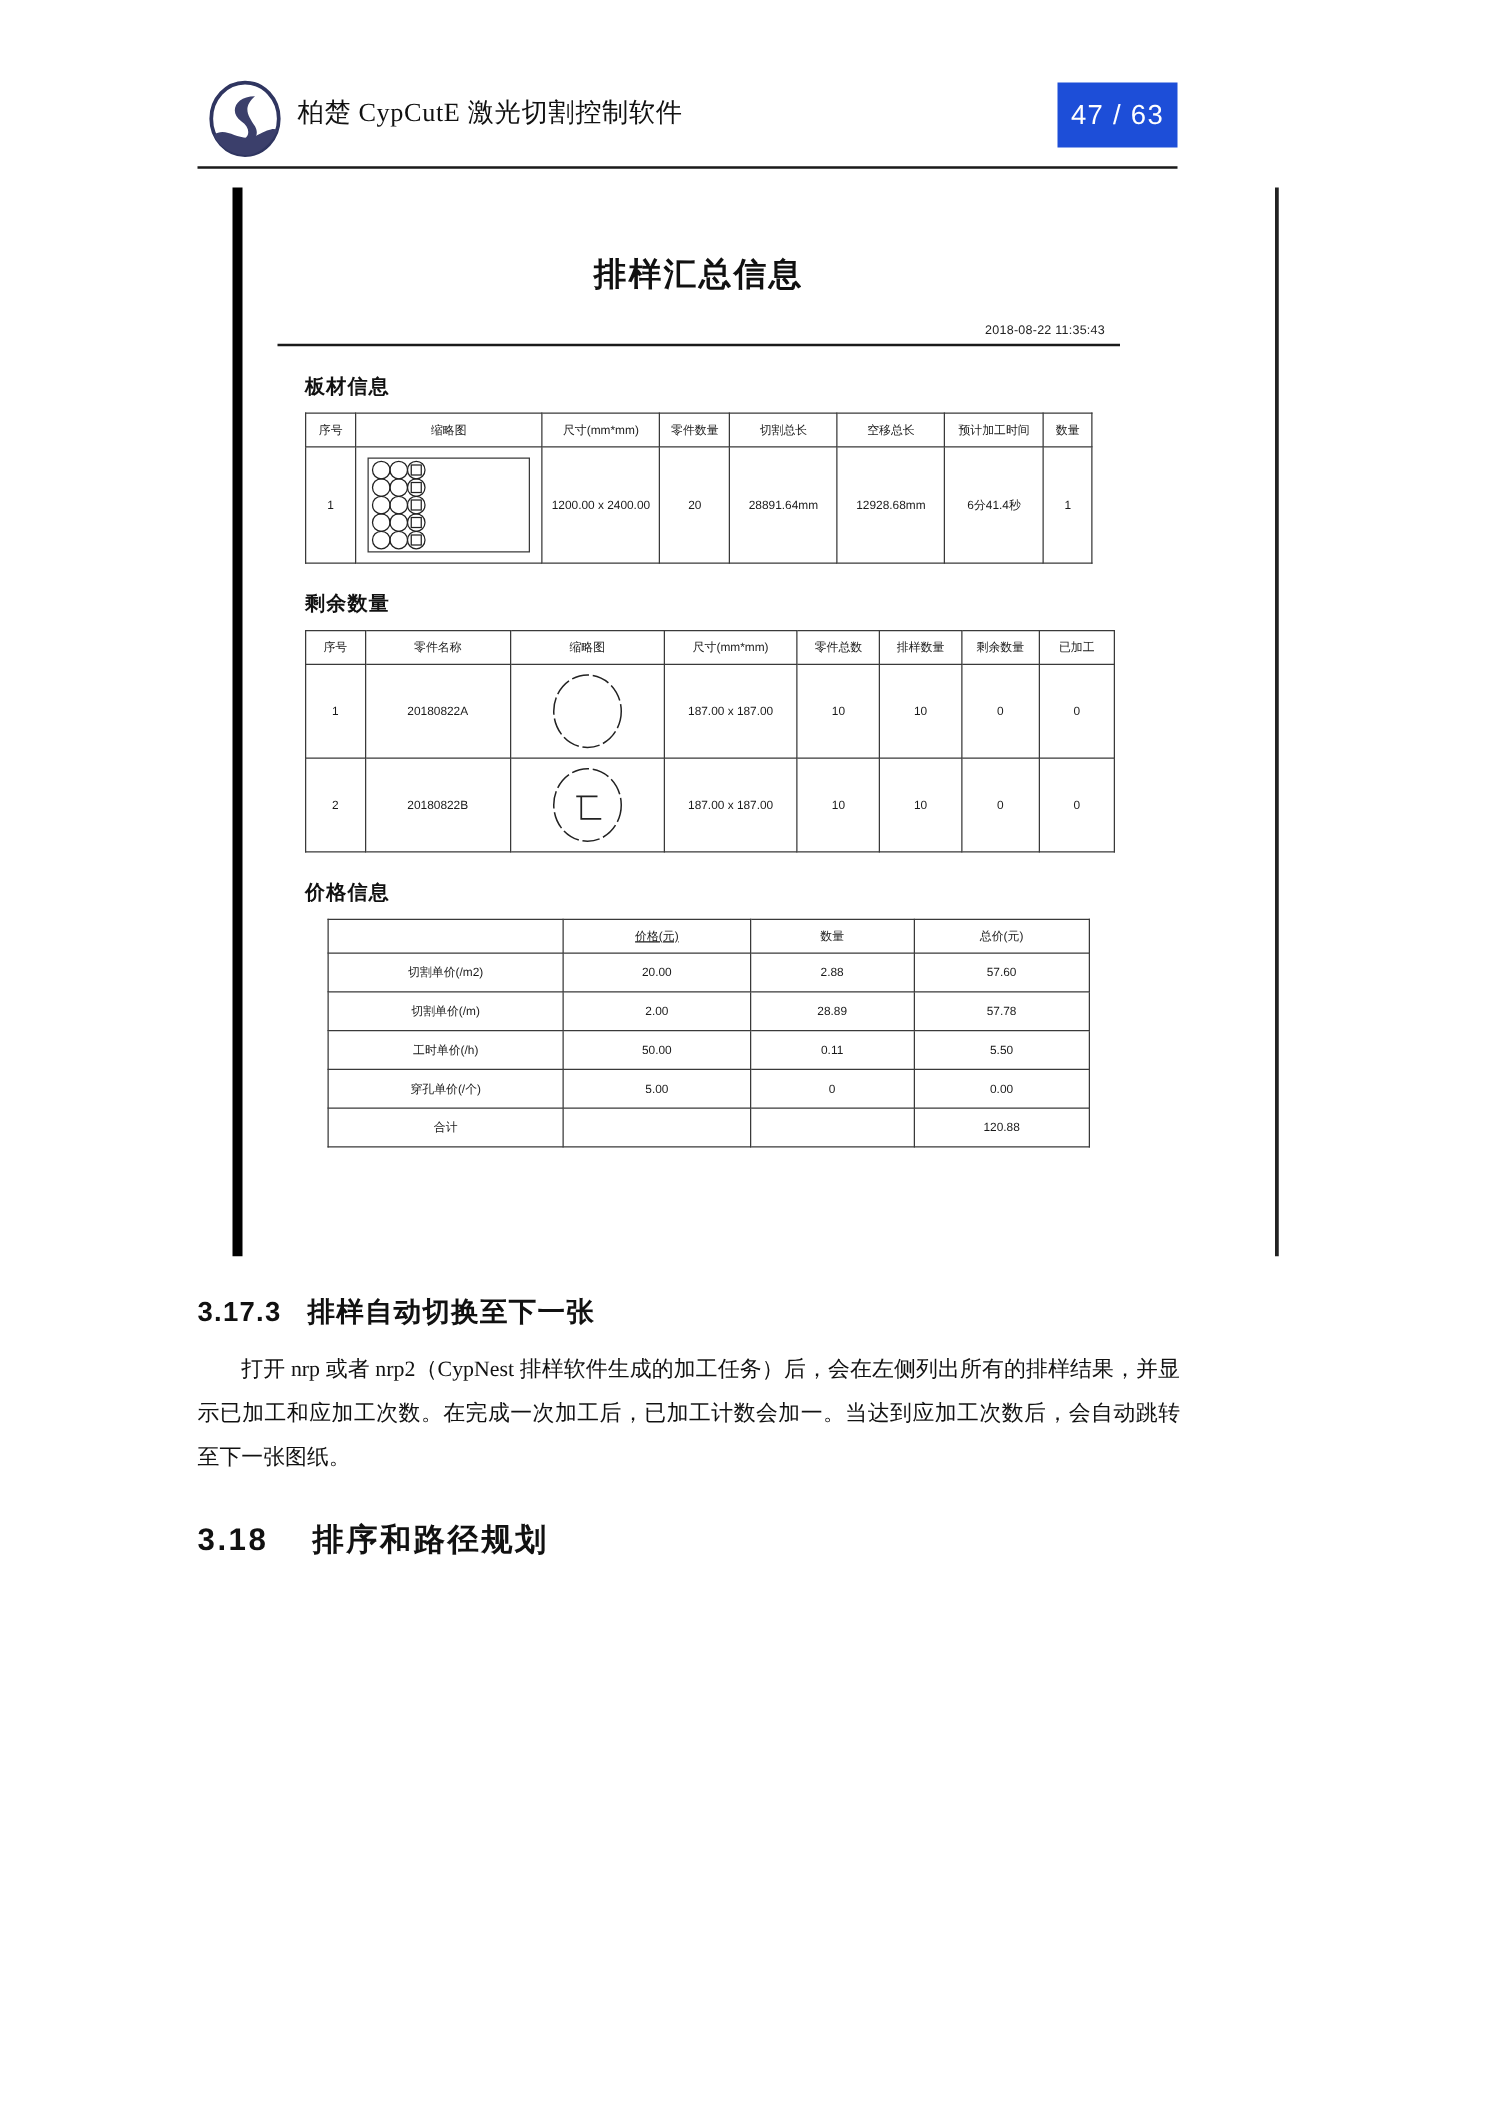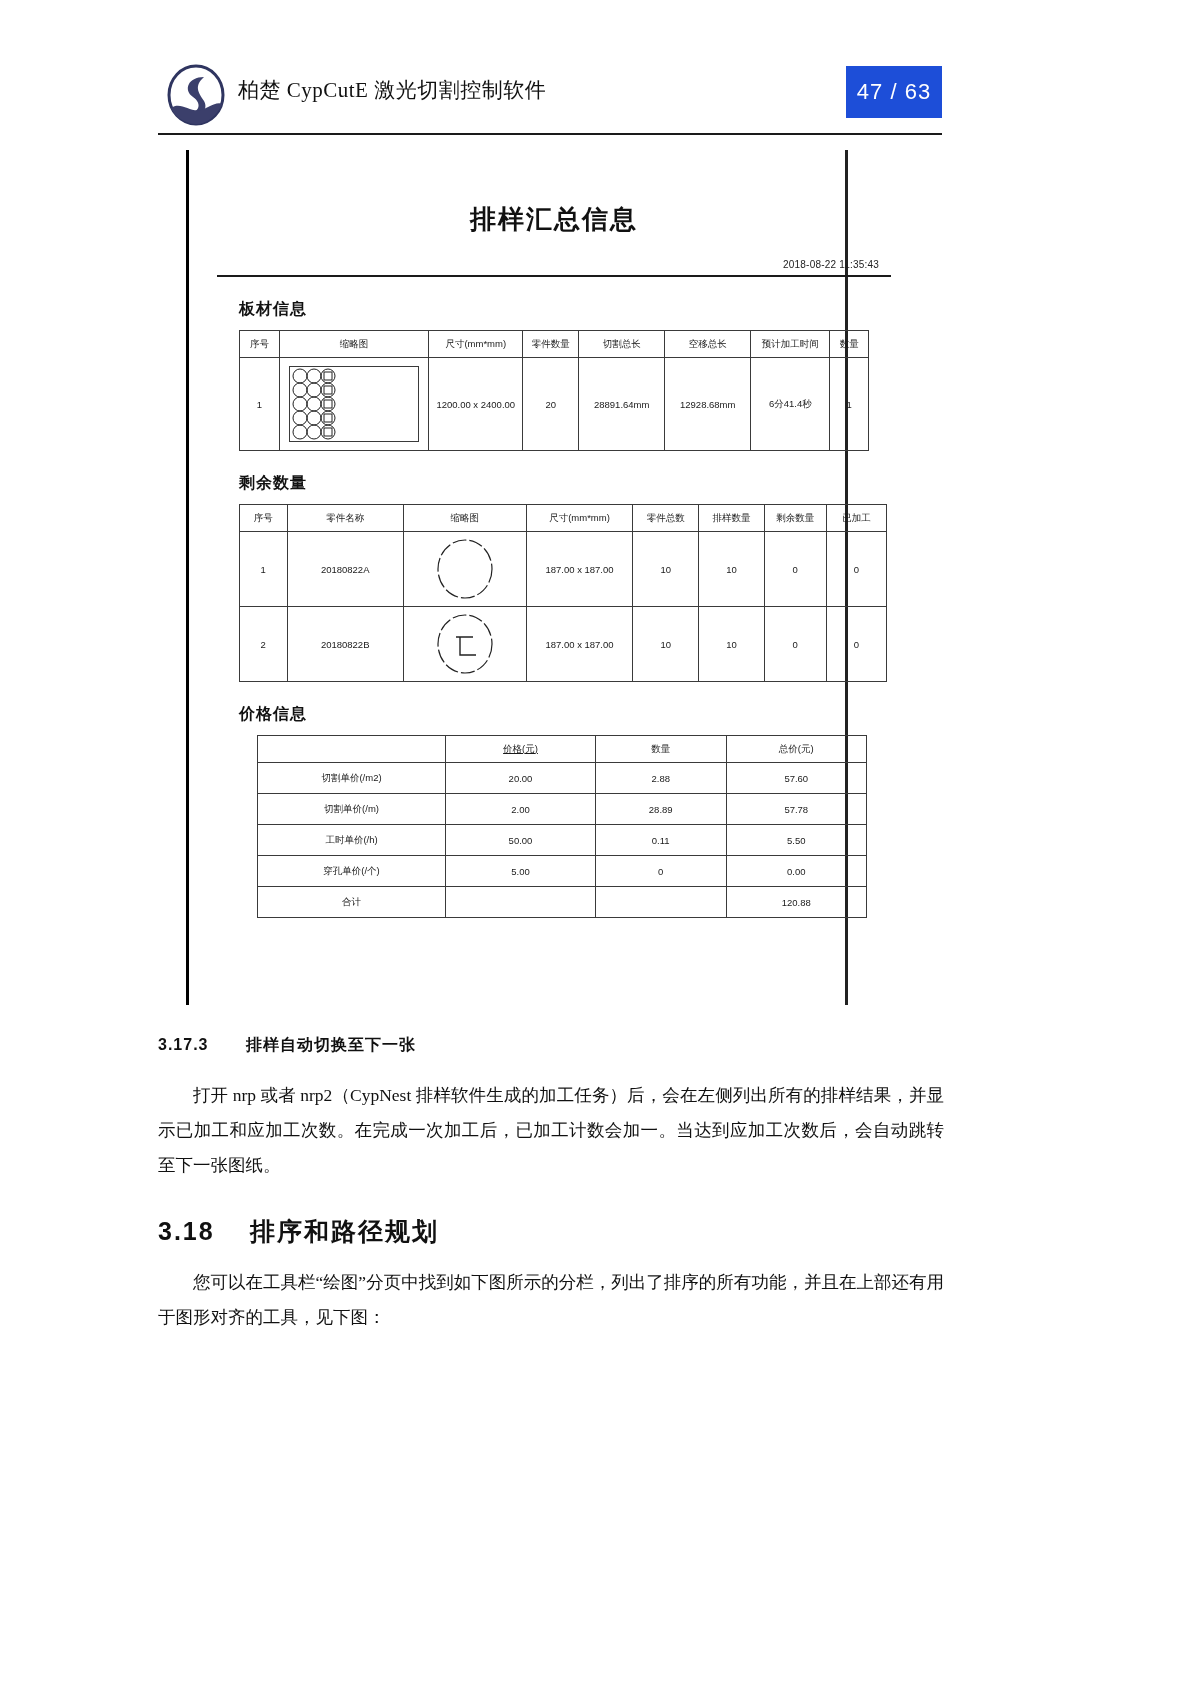--- a/index.html
+++ b/index.html
@@ -38,23 +38,23 @@
     letter-spacing:1px;
   }
   .header-rule {
     position:absolute; left:158px; top:133px; width:784px; height:0;
     border-top:2.5px solid #1a1a1a;
   }
 
   
   .report-frame {
     position:absolute; left:186px; top:150px;
-    width:662px; height:855px;
+    width:837px; height:855px;
     background:#ffffff;
-    border-left:3px solid #000000;
+    border-left:8px solid #000000;
     border-right:3px solid #222;
     box-sizing:border-box;
   }
   .report-inner {
     position:absolute; left:28px; top:0px; width:674px; height:855px;
   }
 
   .report-title {
     text-align:center;
     font-size:26px;
@@ -145,21 +145,21 @@
   #price-table { width:610px; margin-left:40px; }
   #price-table th:nth-child(1){ width:190px; }
   #price-table th:nth-child(2){ width:150px;text-decoration:underline; }
   #price-table th:nth-child(3){ width:130px; }
   #price-table th:nth-child(4){ width:140px; }
   #price-table td { height:30px; }
 
   
   .h3 {
     position:absolute; left:158px;
-    font-size:16px; font-weight:bold;
+    font-size:22px; font-weight:bold;
     font-family:"Liberation Sans","DejaVu Sans",sans-serif;
     color:#111;
     letter-spacing:1px;
     white-space:nowrap;
   }
   .h2 {
     position:absolute; left:158px;
     font-size:25px; font-weight:bold;
     font-family:"Liberation Sans","DejaVu Sans",sans-serif;
     color:#111;
@@ -359,15 +359,14 @@
   <div class="h3" style="top:1035px;">
     <span class="num">3.17.3</span><span>排样自动切换至下一张</span>
   </div>
 
   <div class="para" style="top:1078px;">打开 nrp 或者 nrp2（CypNest 排样软件生成的加工任务）后，会在左侧列出所有的排样结果，并显示已加工和应加工次数。在完成一次加工后，已加工计数会加一。当达到应加工次数后，会自动跳转至下一张图纸。</div>
 
   <div class="h2" style="top:1215px;">
     <span class="num">3.18</span><span>排序和路径规划</span>
   </div>
 
-  <div class="para" style="top:1265px;">您可以在工具栏“绘图”分页中找到如下图所示的分栏，列出了排序的所有功能，并且在上部还有用于图形对齐的工具，见下图：</div>
 
 </div>
 
 </body></html>

